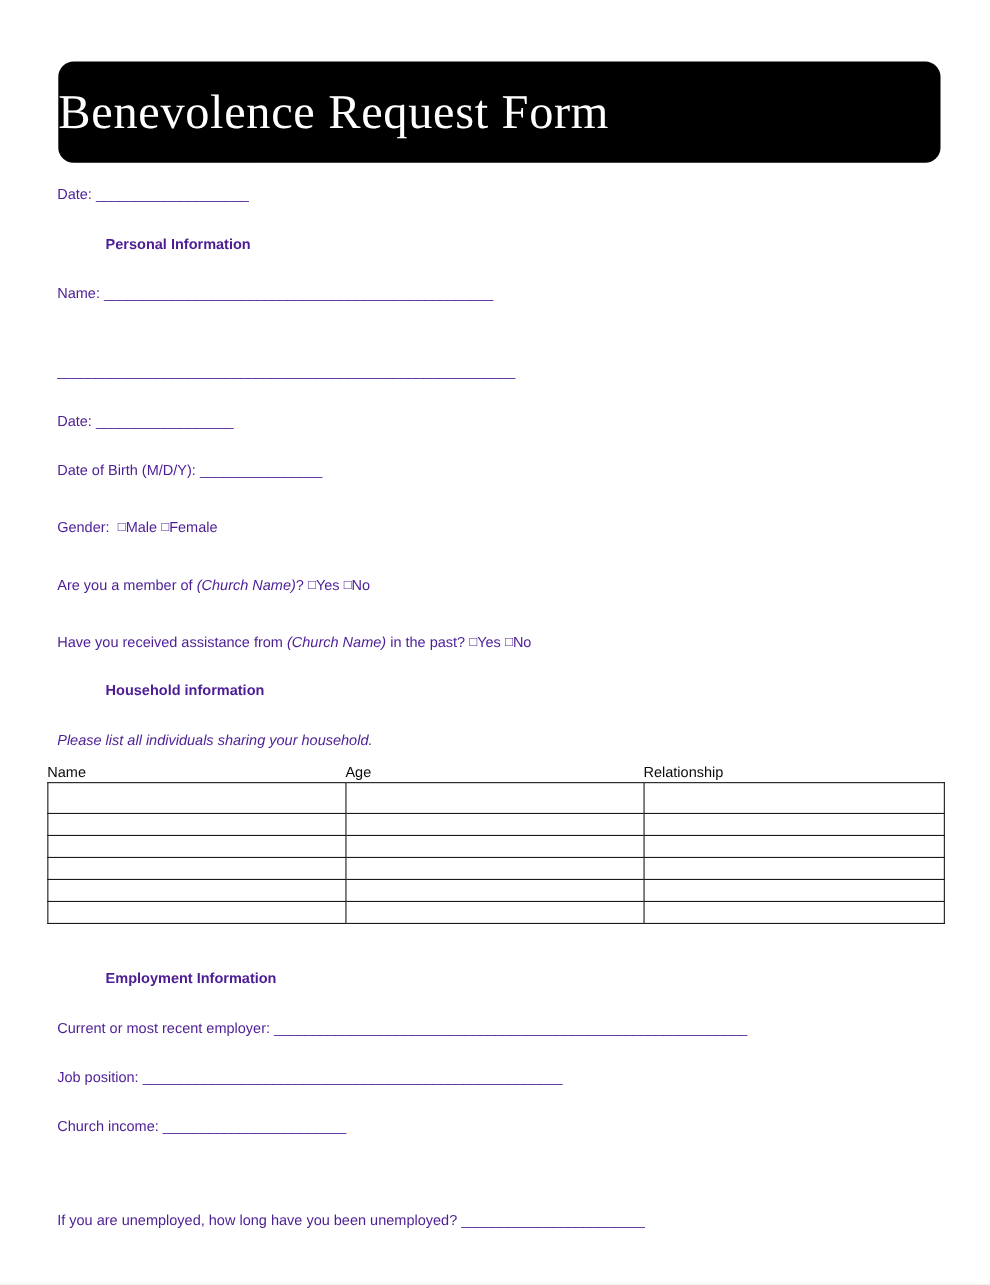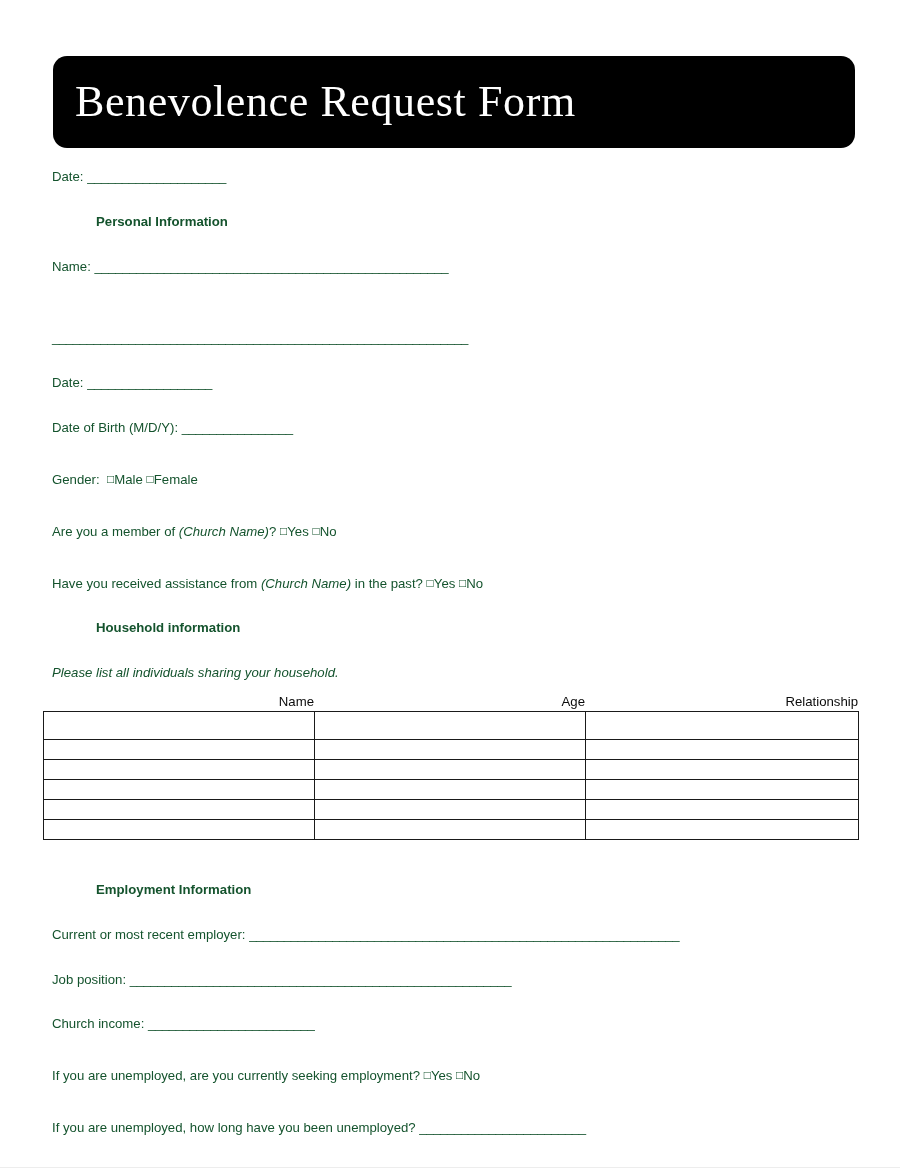--- a/index.html
+++ b/index.html
@@ -33,36 +33,35 @@
     border-radius: 14px;
     display: flex;
     align-items: center;
   }
   .title-text {
     color: #ffffff;
     font-family: "Liberation Serif", serif;
     font-size: 44px;
     font-weight: 400;
     letter-spacing: 0.6px;
-    padding-left: 22px;
     line-height: 1;
     white-space: nowrap;
   }
 
   
   .body {
     position: absolute;
     left: 52px;
     top: 168px;
     width: 810px;
   }
   .line {
     font-size: 13.2px;
     line-height: 1.35;
-    color: #14532d;
+    color: #4c1d95;
     white-space: nowrap;
   }
   .row { margin-bottom: 0; }
   .gap-md { height: 27px; }
   .gap-lg { height: 34px; }
 
   .bold { font-weight: bold; padding-left: 44px; }
   .ital { font-style: italic; }
 
   .fill {
@@ -83,21 +82,21 @@
     left: 43px;
     top: 694px;
     width: 815px;
   }
   .thead {
     display: flex;
     width: 815px;
     margin-bottom: 2px;
   }
   .th {
-    text-align: right;
+    text-align: left;
     font-size: 13.2px;
     color: #0b0b0b;
   }
   .th-name { width: 271px; }
   .th-age  { width: 271px; }
   .th-rel  { width: 273px; }
 
   table.household {
     border-collapse: collapse;
     width: 815px;
@@ -252,25 +251,20 @@
     </div>
 
     <div class="gap-md"></div>
 
     <div class="line row">
       <span>Church income: </span><span class="fill">________________________</span>
     </div>
 
     <div class="gap-lg"></div>
 
-    <div class="line row">
-      <span>If you are unemployed, are you currently seeking employment?</span>
-      <span class="cb">□</span><span>Yes</span>
-      <span class="cb">□</span><span>No</span>
-    </div>
 
     <div class="gap-lg"></div>
 
     <div class="line row">
       <span>If you are unemployed, how long have you been unemployed? </span><span class="fill">________________________</span>
     </div>
 
   </div>
 
 </div>

